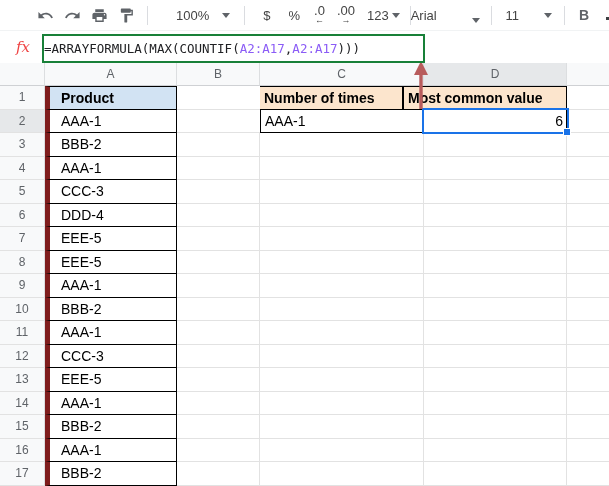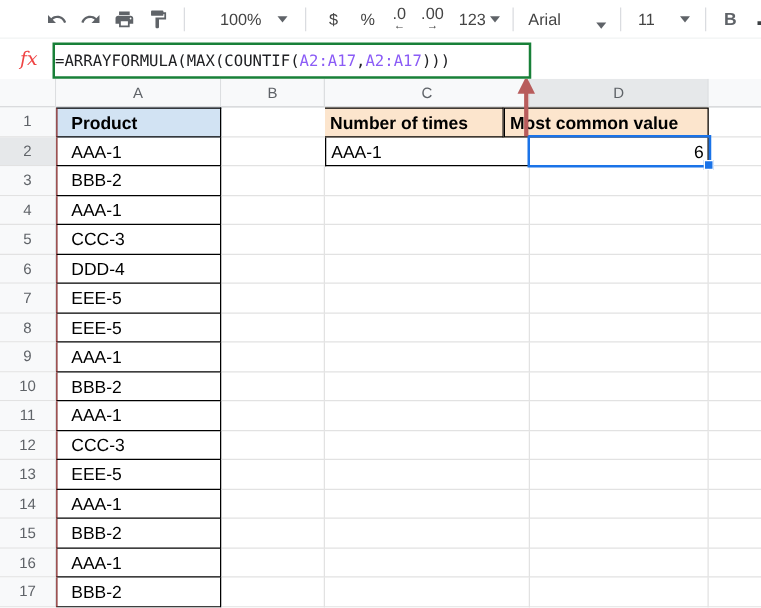--- a/index.html
+++ b/index.html
@@ -44,21 +44,21 @@
 
   .row{display:flex;height:23.5px;}
   .cell{box-sizing:border-box;border-right:1px solid #e2e2e2;border-bottom:1px solid #e2e2e2;
         font-size:14px;color:#000;display:flex;align-items:center;padding:0 4px;
         overflow:hidden;white-space:nowrap;flex:none;}
   .rowhdr{width:45px;justify-content:center;background:#f8f9fa;color:#5f6368;font-size:12px;
           border-right:1px solid #dcdee0;}
   .rowhdr.hl{background:#e6e8ea;}
   .colA{width:132px;}.colB{width:83px;}.colC{width:164px;}.colD{width:143px;}
   .colE{flex:1;border-right:none;}
-  .tbl{border-left:1px solid #7f1d1d;border-right:1px solid #000;border-bottom:1px solid #000;padding-left:11px;}
+  .tbl{border-left:5px solid #7f1d1d;border-right:1px solid #000;border-bottom:1px solid #000;padding-left:11px;}
   .cblk{border-left:1px solid #000;border-right:1px solid #000;border-bottom:1px solid #000;}
   .dblk{border-right:1px solid #000;border-bottom:1px solid #000;}
   .top{border-top:1px solid #000;}
   .bluebg{background:#d2e3f3;}
   .peach{background:#fce5cd;}
   .b{font-weight:bold;}
   .nbr{border-right:none;}
   .numcell{justify-content:flex-end;padding-right:3px;}
 
   
@@ -110,21 +110,21 @@
     </span>
     <span class="decbtn" style="margin-left:12px">
       <span class="n">.00</span>
       <span class="a">→</span>
     </span>
     <span style="margin-left:12px;display:flex;align-items:center">
       <span class="tbtext">123</span>
       <span class="caret" style="margin-left:3px"></span>
     </span>
     <span class="sep" style="margin-left:10px"></span>
-    <span style="margin-left:12px;display:flex;align-items:flex-end;width:72px;justify-content:space-between">
+    <span style="display:flex;align-items:flex-end;width:72px;justify-content:space-between">
       <span class="tbtext">Arial</span>
       <span class="caret"></span>
     </span>
     <span class="sep" style="margin-left:11px"></span>
     <span style="margin-left:13px;display:flex;align-items:center;width:48px;justify-content:space-between">
       <span class="tbtext">11</span>
       <span class="caret"></span>
     </span>
     <span class="sep" style="margin-left:12px"></span>
     <span class="boldbtn" style="margin-left:14px">B</span>

